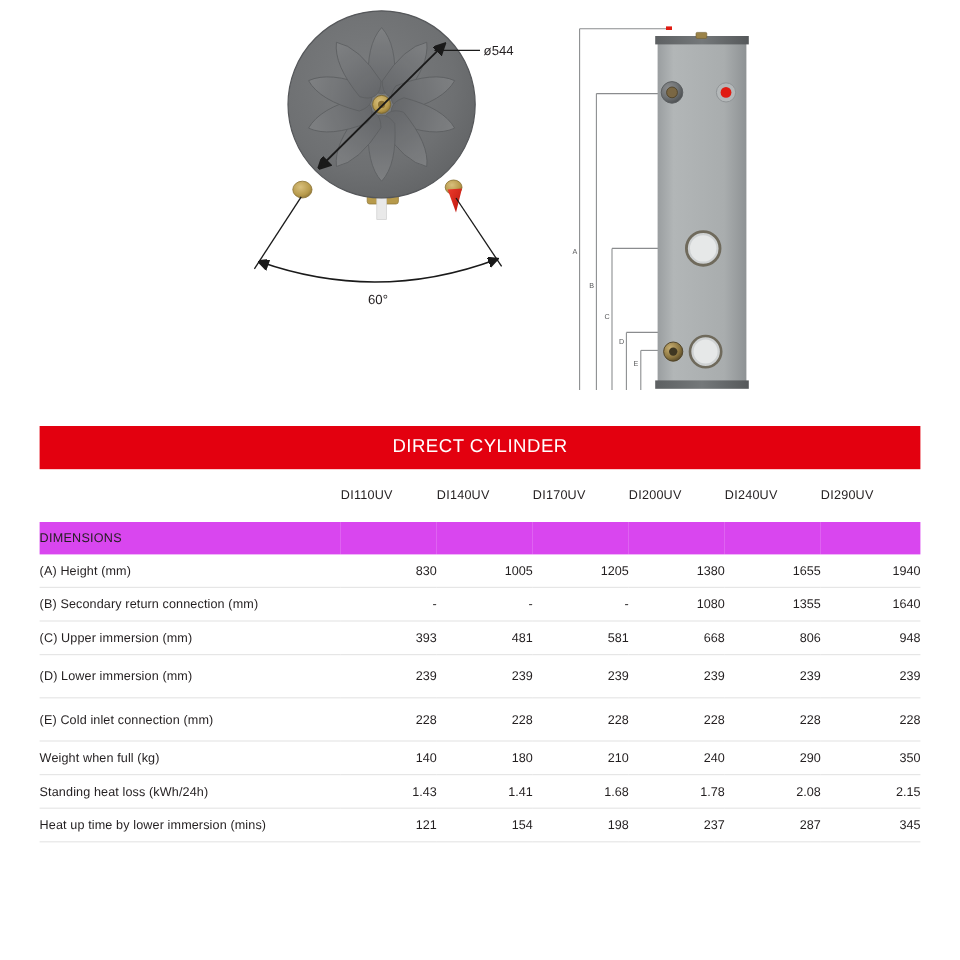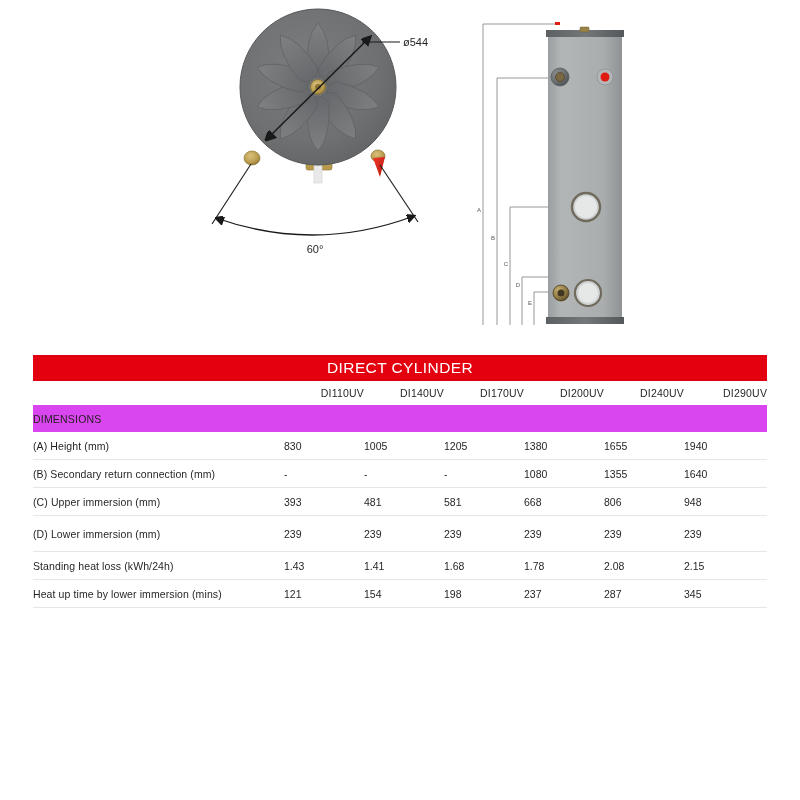--- a/index.html
+++ b/index.html
@@ -57,29 +57,29 @@
     margin: 0;
     font-weight: normal;
   }
 
   .banner-cell {
     background: #e3000f;
     color: #ffffff;
     text-align: center;
     font-size: 15.5px;
     letter-spacing: 0.4px;
-    height: 26px;
+    height: 36px;
     line-height: 26px;
     vertical-align: middle;
   }
 
   .model-head {
-    text-align: right;
+    text-align: left;
     font-size: 10.5px;
-    height: 24px;
+    height: 44px;
     vertical-align: middle;
     color: #231f20;
     letter-spacing: 0.2px;
   }
   .model-head.blank { }
 
   .section-row td {
     background: #eceded;
     height: 27px;
     vertical-align: middle;
@@ -101,21 +101,21 @@
   }
   .data-row.tall td {
     height: 35px;
   }
   .data-row td.label {
     font-size: 10.5px;
     padding-left: 12px;
     letter-spacing: 0.1px;
   }
   .data-row td.val {
-    text-align: left;
+    text-align: right;
     font-size: 10.5px;
   }
 
   .dim-text {
     font-size: 11px;
     fill: #231f20;
     font-family: "Liberation Sans", sans-serif;
   }
   .ab-letter {
     font-size: 6px;
@@ -380,20 +380,38 @@
       </tr>
       <tr class="data-row tall">
         <td class="label">(D) Lower immersion (mm)</td>
         <td class="val">239</td>
         <td class="val">239</td>
         <td class="val">239</td>
         <td class="val">239</td>
         <td class="val">239</td>
         <td class="val">239</td>
       </tr>
+      <tr class="data-row tall">
+        <td class="label">(E) Cold inlet connection (mm)</td>
+        <td class="val">228</td>
+        <td class="val">228</td>
+        <td class="val">228</td>
+        <td class="val">228</td>
+        <td class="val">228</td>
+        <td class="val">228</td>
+      </tr>
+      <tr class="data-row">
+        <td class="label">Weight when full (kg)</td>
+        <td class="val">140</td>
+        <td class="val">180</td>
+        <td class="val">210</td>
+        <td class="val">240</td>
+        <td class="val">290</td>
+        <td class="val">350</td>
+      </tr>
       <tr class="data-row">
         <td class="label">Standing heat loss (kWh/24h)</td>
         <td class="val">1.43</td>
         <td class="val">1.41</td>
         <td class="val">1.68</td>
         <td class="val">1.78</td>
         <td class="val">2.08</td>
         <td class="val">2.15</td>
       </tr>
       <tr class="data-row">

